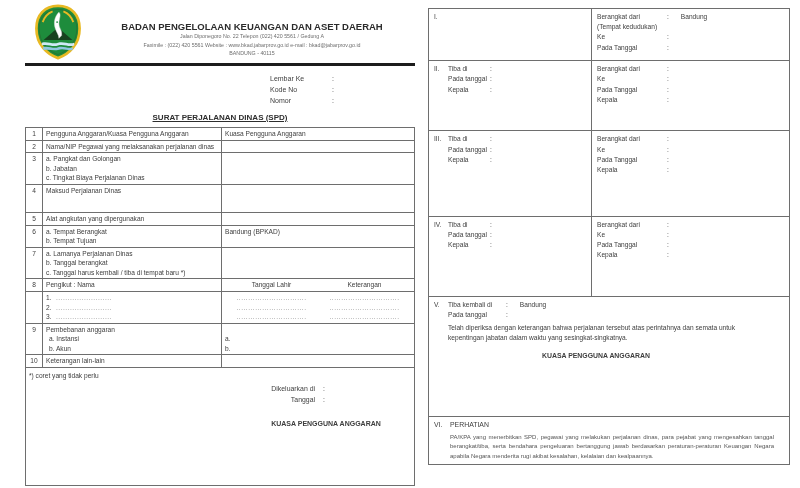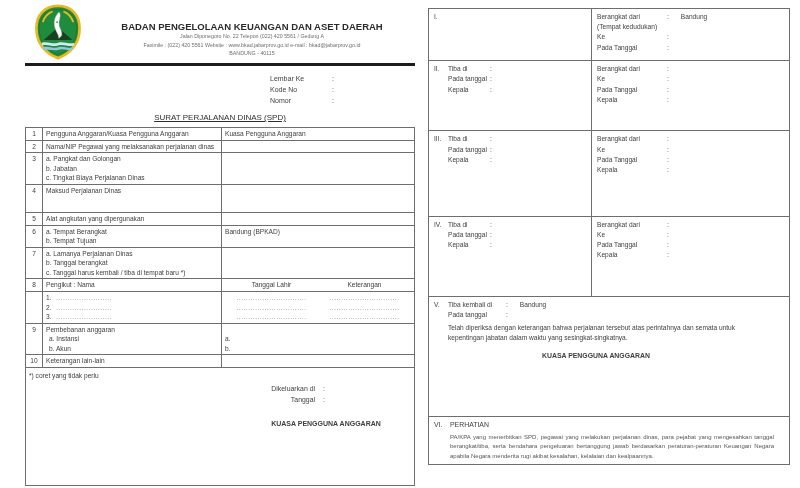--- a/index.html
+++ b/index.html
@@ -17,21 +17,21 @@
   .hdr-text { flex:1; text-align:center; }
   .org1 { font-size:8.5px; font-weight:bold; color:#2b2b2b; letter-spacing:.2px; }
   .org2 { font-size:9.5px; font-weight:bold; color:#2b2b2b; margin-top:15px; }
   .addr { font-size:5.3px; color:#6d6d6d; line-height:1.4; margin-top:1px; }
   .rule { height:2.5px; background:#1c1c1c; margin-top:3px; }
 
   .meta { margin:7px 0 0 245px; font-size:7px; }
   .meta-row { display:flex; line-height:1.6; }
   .mk { width:62px; }
 
-  .title { text-align:center; font-size:8px; font-weight:normal;
+  .title { text-align:center; font-size:8px; font-weight:bold;
            text-decoration:underline; margin:7px 0 5px; color:#2e2e2e; }
 
   table.spd { border-collapse:collapse; width:100%; table-layout:fixed; }
   .spd td { border:1px solid #6e6e6e; font-size:6.6px; padding:1px 3px;
             vertical-align:top; line-height:1.45; color:#3d3d3d; }
   .spd .num { text-align:center; padding:1px 0; }
   tr.r1{height:11px} tr.r2{height:10px} tr.r3{height:32px} tr.r4{height:28px}
   tr.r5{height:9px}  tr.r6{height:22px} tr.r7{height:28px} tr.r8a{height:10px}
   tr.r8b{height:24px} tr.r9{height:27px} tr.r10{height:9px}
 

